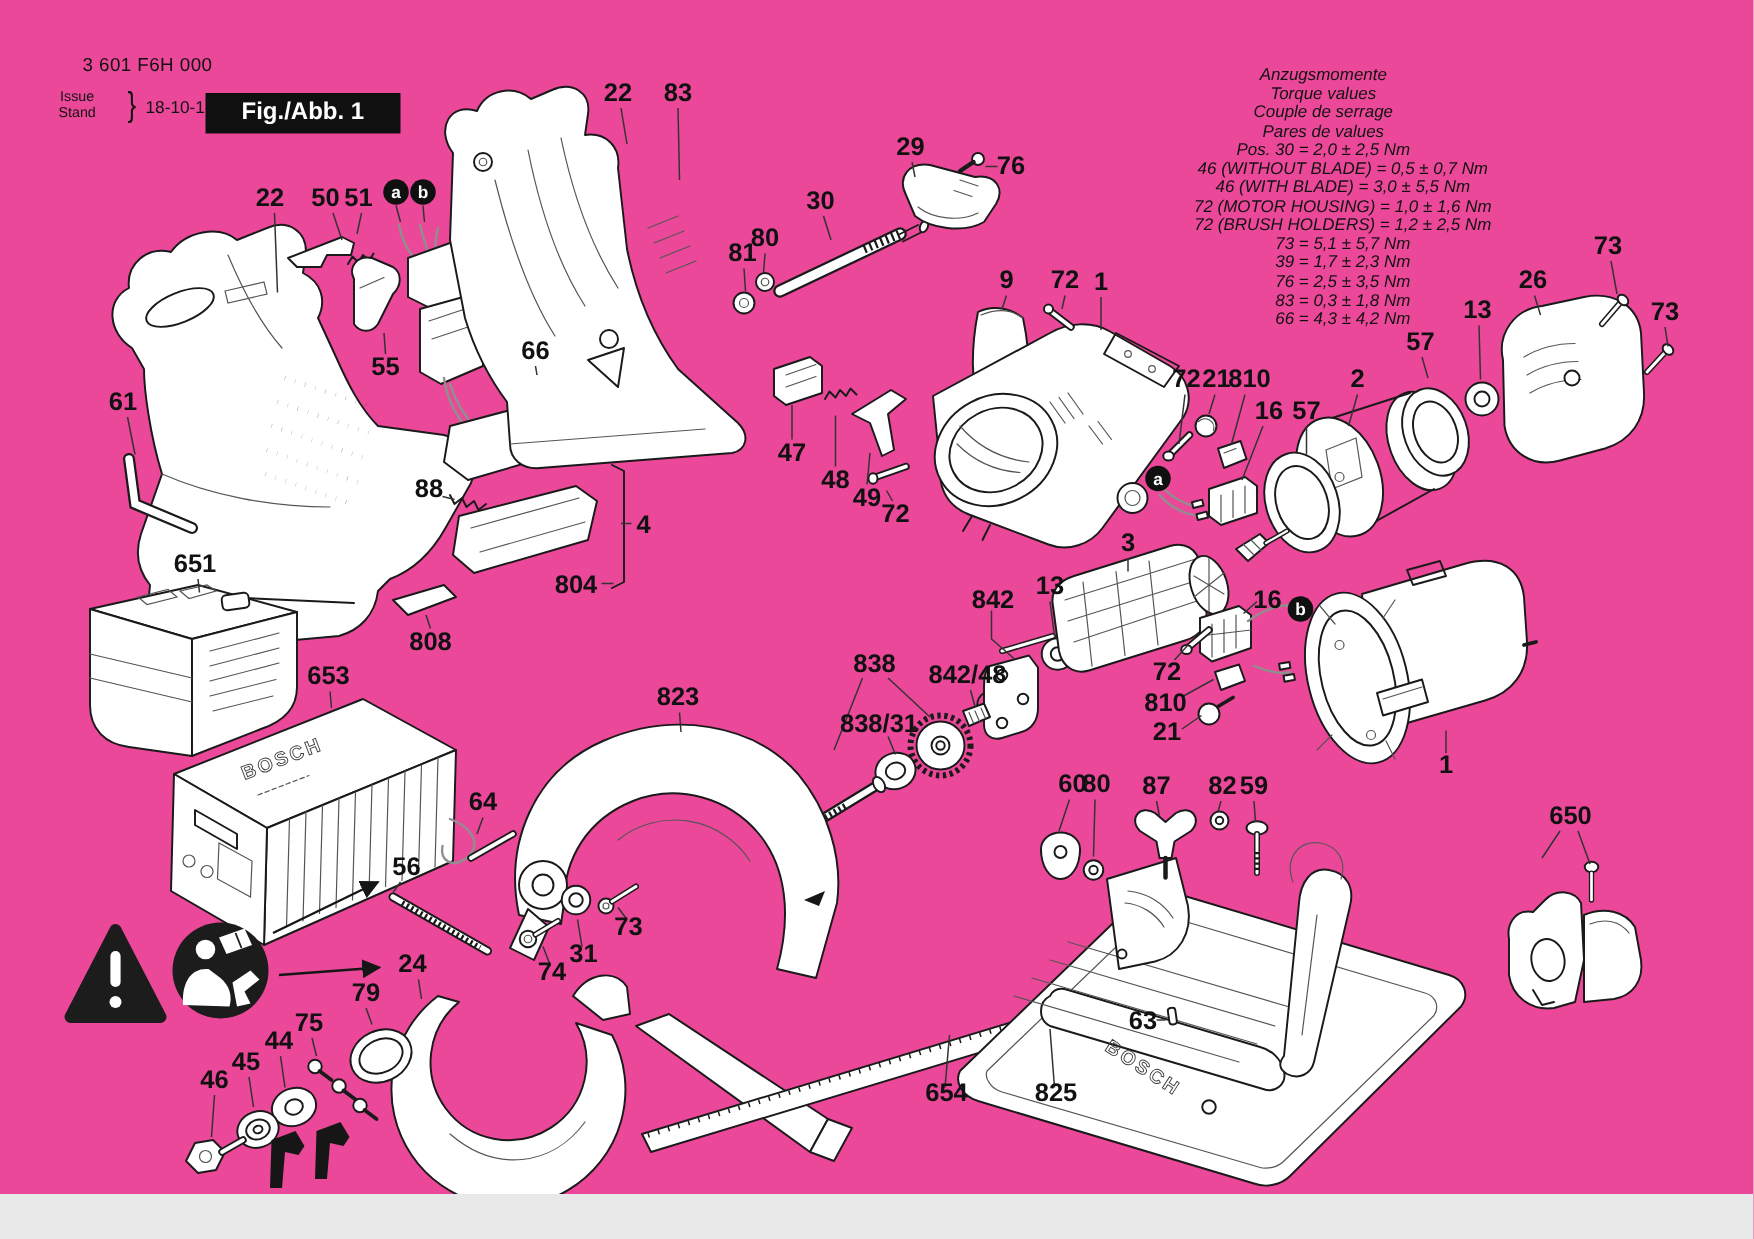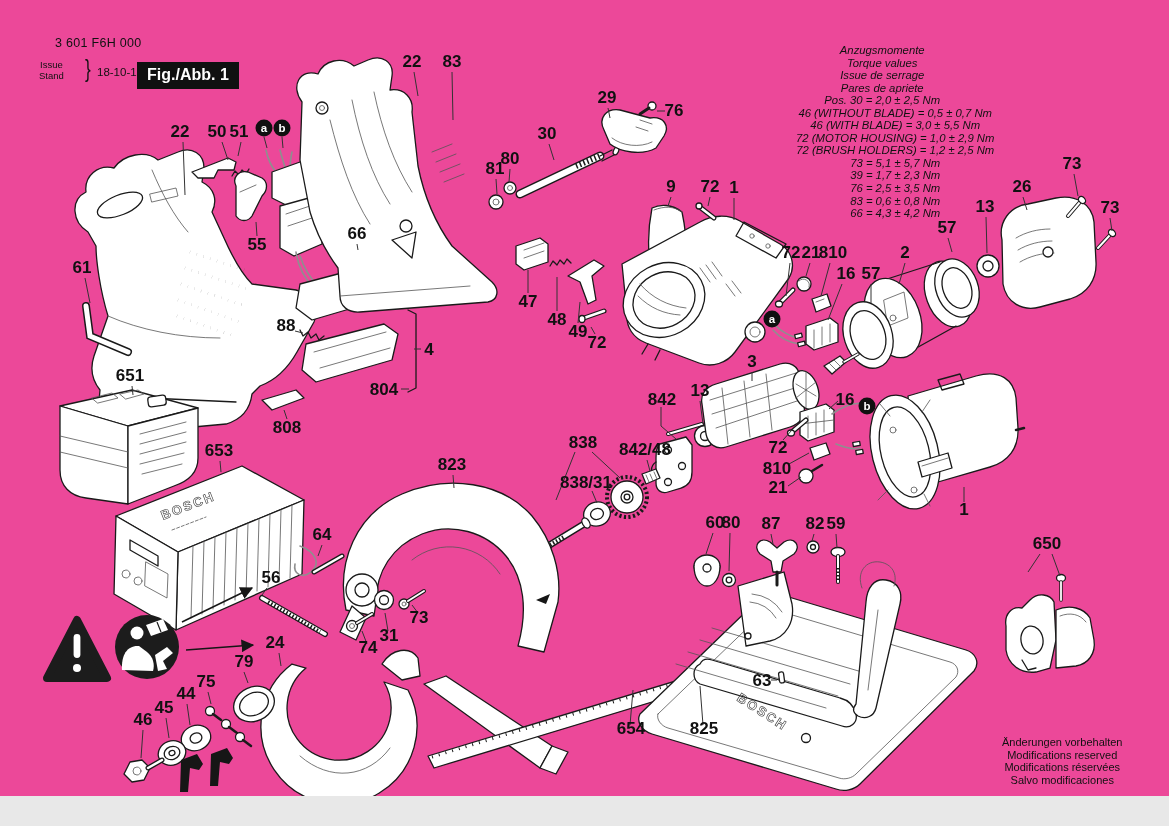--- a/index.html
+++ b/index.html
@@ -5,21 +5,21 @@
   html,body{margin:0;padding:0;background:#e8e8e8;}
   .page{position:relative;width:1169px;height:796px;background:#ec4899;overflow:hidden;
         font-family:"Liberation Sans",sans-serif;color:#111;text-align:center;}
   .abs{position:absolute;}
   
   #hdr-num{left:55px;top:36px;font-size:12.5px;letter-spacing:.3px;}
   #hdr-issue{left:39px;top:60px;font-size:9.5px;line-height:10.5px;}
   #hdr-brace{left:84px;top:56px;font-size:23px;font-weight:400;transform:scaleX(.75);}
   #hdr-date{left:97px;top:66px;font-size:11.5px;}
   #figbox{left:137px;top:62px;background:#101010;color:#fff;font-weight:bold;
-          font-size:16px;padding:4px 10px 5px;}
+          font-size:16px;padding:4px 24px 5px;}
   
   #torque{left:770px;top:44px;font-size:11.3px;line-height:12.55px;white-space:nowrap;font-style:italic;}
   #torque .ind{padding-left:26px;}
   
   #footer{left:1002px;top:736px;font-size:11px;line-height:12.6px;white-space:nowrap;}
   
   #diagram{position:absolute;left:0;top:0;}
   .s{stroke:#1a1a1a;fill:none;stroke-width:1.3;stroke-linecap:round;stroke-linejoin:round;}
   .sw{stroke:#1a1a1a;fill:#fff;stroke-width:1.3;stroke-linecap:round;stroke-linejoin:round;}
   .thin{stroke:#555;fill:none;stroke-width:.8;stroke-linecap:round;}
@@ -46,40 +46,34 @@
     <div>Issue</div>
     <div>Stand</div>
   </div>
   <div class="abs" id="hdr-brace">}</div>
   <div class="abs" id="hdr-date">18-10-17</div>
   <div class="abs" id="figbox">Fig./Abb. 1</div>
 
   <div class="abs" id="torque">
       <div>Anzugsmomente</div>
       <div>Torque values</div>
-      <div>Issue de serrage</div>
-      <div>Pares de apriete</div>
+      <div>Couple de serrage</div>
+      <div>Pares de values</div>
       <div>Pos. 30 = 2,0 ± 2,5 Nm</div>
       <div class="ind">46 (WITHOUT BLADE) = 0,5 ± 0,7 Nm</div>
       <div class="ind">46 (WITH BLADE) = 3,0 ± 5,5 Nm</div>
-      <div class="ind">72 (MOTOR HOUSING) = 1,0 ± 2,9 Nm</div>
+      <div class="ind">72 (MOTOR HOUSING) = 1,0 ± 1,6 Nm</div>
       <div class="ind">72 (BRUSH HOLDERS) = 1,2 ± 2,5 Nm</div>
       <div class="ind">73 = 5,1 ± 5,7 Nm</div>
       <div class="ind">39 = 1,7 ± 2,3 Nm</div>
       <div class="ind">76 = 2,5 ± 3,5 Nm</div>
-      <div class="ind">83 = 0,6 ± 0,8 Nm</div>
+      <div class="ind">83 = 0,3 ± 1,8 Nm</div>
       <div class="ind">66 = 4,3 ± 4,2 Nm</div>
     </div>
 
-  <div class="abs" id="footer">
-      <div>Änderungen vorbehalten</div>
-      <div>Modifications reserved</div>
-      <div>Modifications réservées</div>
-      <div>Salvo modificaciones</div>
-    </div>
 
   <svg id="diagram" width="1169" height="826" viewBox="0 0 1169 826">
     <defs>
       <marker id="arr" viewBox="0 0 10 10" refX="9" refY="5" markerWidth="8" markerHeight="8" orient="auto-start-reverse">
         <path d="M0,0 L10,5 L0,10 Z" fill="#161616"></path>
       </marker>
     </defs>
 
     <g>
       <path class="sw" d="M88,232 C72,222 70,200 86,192 C84,176 98,164 114,168 C124,154 146,150 158,160 L178,152 C192,146 204,154 204,168 L202,182 C214,188 218,200 212,212 L224,238 C232,256 240,272 252,284 L296,290 C312,294 320,308 314,322 L297,352 C288,368 276,380 260,386 L252,394 C250,410 240,420 226,424 L128,433 C110,434 98,426 98,412 L100,390 C92,380 90,368 94,356 L108,316 C100,290 96,260 96,246 Z"></path>

